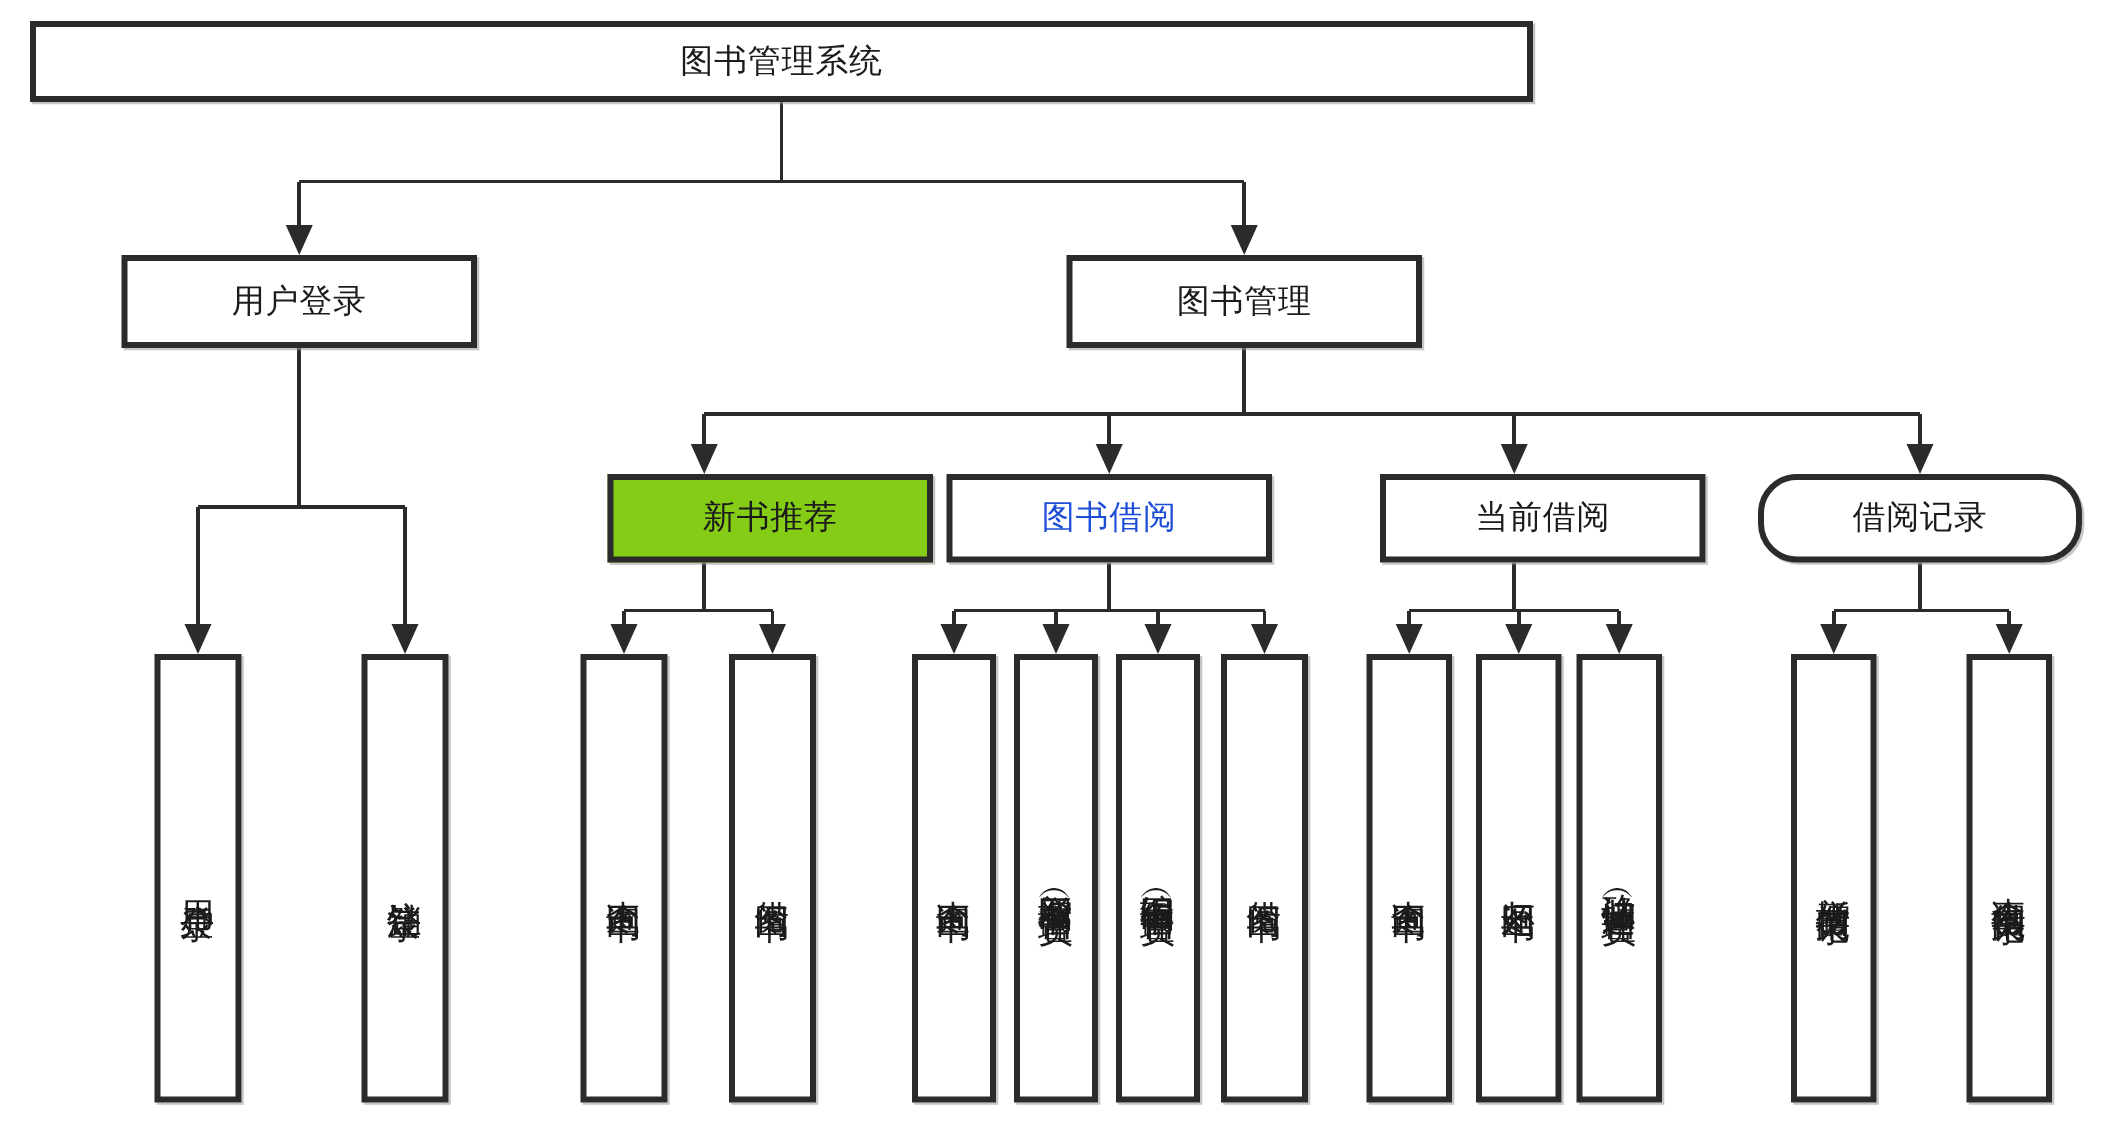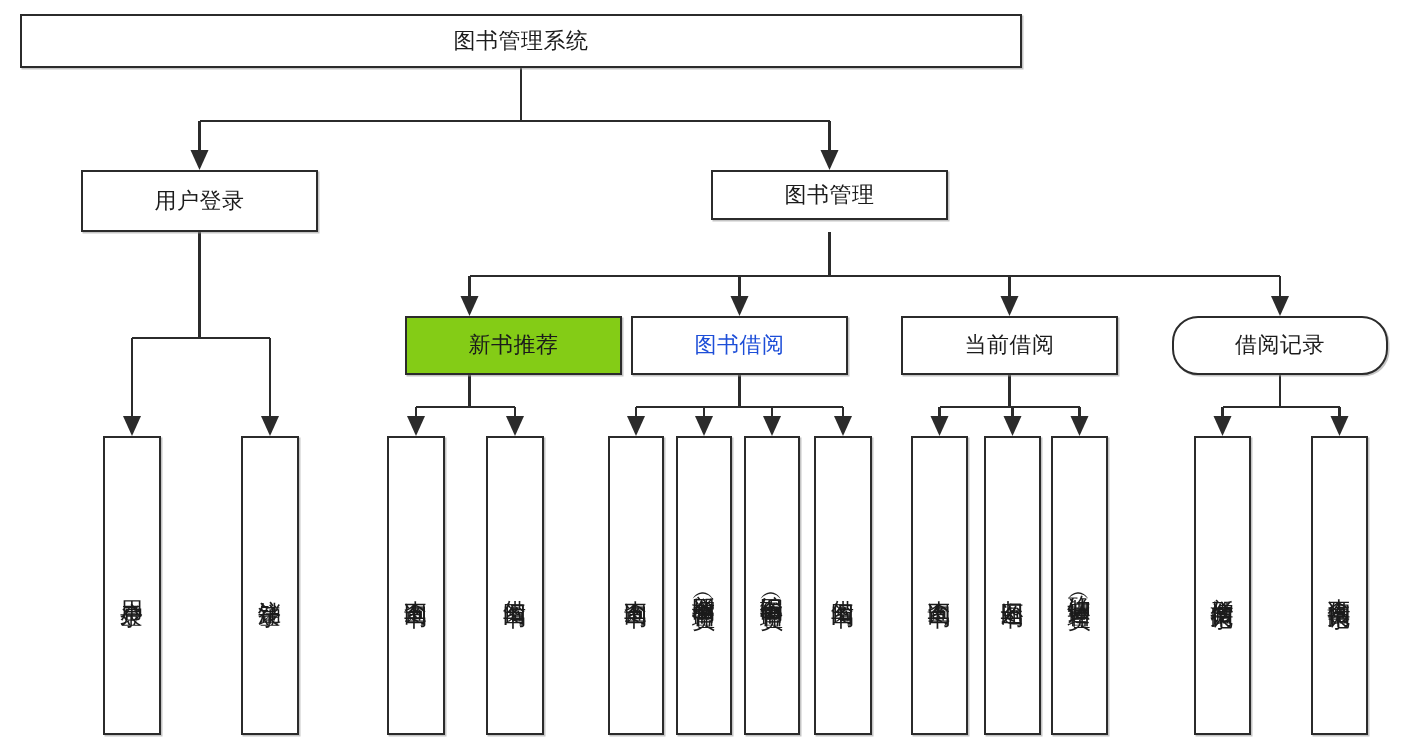--- a/index.html
+++ b/index.html
@@ -20,21 +20,21 @@
     position: absolute;
     left: 0; top: 0;
     width: 1405px;
     height: 747px;
     pointer-events: none;
   }
   .node {
     position: absolute;
     box-sizing: border-box;
     background: #ffffff;
-    border: 2px solid #ec4899;
+    border: 4px solid #ec4899;
     display: flex;
     align-items: center;
     justify-content: center;
     box-shadow: 1.5px 1.5px 0 rgba(150,150,150,0.55);
     z-index: 2;
   }
   .node .label {
     color: #1b1b1b;
     letter-spacing: 0.5px;
     white-space: nowrap;
@@ -128,30 +128,30 @@
       <line x1="1339.5" y1="407" x2="1339.5" y2="417" stroke="#2b2b2b" stroke-width="2.6" shape-rendering="crispEdges"></line>
     </svg>
 
   <div id="nodes">
       <div class="node horizontal" style="left: 20px; top: 14px; width: 1002px; height: 54px; border-color: rgb(43, 43, 43); background: rgb(255, 255, 255);">
         <span class="label" style="color: rgb(27, 27, 27);">图书管理系统</span>
       </div>
       <div class="node horizontal" style="left: 81px; top: 170px; width: 237px; height: 62px; border-color: rgb(43, 43, 43); background: rgb(255, 255, 255);">
         <span class="label" style="color: rgb(27, 27, 27);">用户登录</span>
       </div>
-      <div class="node horizontal" style="left: 711px; top: 170px; width: 237px; height: 50px; border-color: rgb(43, 43, 43); background: rgb(255, 255, 255);">
+      <div class="node horizontal" style="left: 711px; top: 170px; width: 237px; height: 62px; border-color: rgb(43, 43, 43); background: rgb(255, 255, 255);">
         <span class="label" style="color: rgb(27, 27, 27);">图书管理</span>
       </div>
       <div class="node horizontal" style="left: 361px; top: 316px; width: 217px; height: 59px; border-color: rgb(43, 43, 43); background: #84cc16; margin-left: 44px;">
         <span class="label" style="color: rgb(27, 27, 27);">新书推荐</span>
       </div>
       <div class="node horizontal" style="left: 631px; top: 316px; width: 217px; height: 59px; border-color: rgb(43, 43, 43); background: rgb(255, 255, 255);">
         <span class="label" style="color: #1d4ed8;">图书借阅</span>
       </div>
-      <div class="node horizontal" style="left: 901px; top: 316px; width: 217px; height: 59px; border-color: rgb(43, 43, 43); background: rgb(255, 255, 255);">
+      <div class="node horizontal" style="left: 920px; top: 316px; width: 217px; height: 59px; border-color: rgb(43, 43, 43); background: rgb(255, 255, 255);">
         <span class="label" style="color: rgb(27, 27, 27);">当前借阅</span>
       </div>
       <div class="node horizontal" style="left: 1172px; top: 316px; width: 216px; height: 59px; border-color: rgb(43, 43, 43); background: rgb(255, 255, 255); border-radius: 26px;">
         <span class="label" style="color: rgb(27, 27, 27);">借阅记录</span>
       </div>
       <div class="node vertical" style="left: 103px; top: 436px; width: 58px; height: 299px; border-color: rgb(43, 43, 43); background: rgb(255, 255, 255);">
         <span class="label" style="color: rgb(27, 27, 27); font-size: 23px;">用户登录</span>
       </div>
       <div class="node vertical" style="left: 241px; top: 436px; width: 58px; height: 299px; border-color: rgb(43, 43, 43); background: rgb(255, 255, 255);">
         <span class="label" style="color: rgb(27, 27, 27); font-size: 23px;">注销登录</span>

